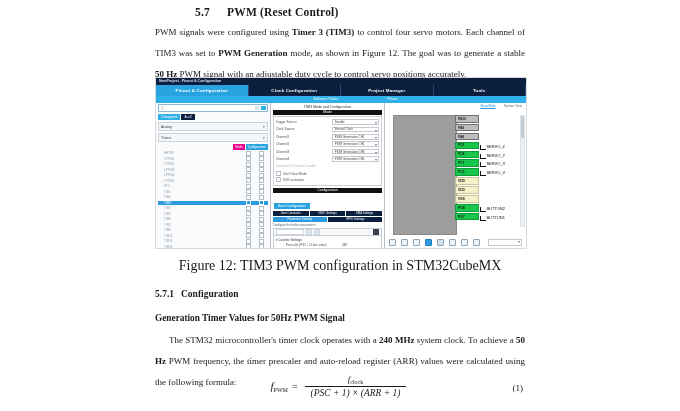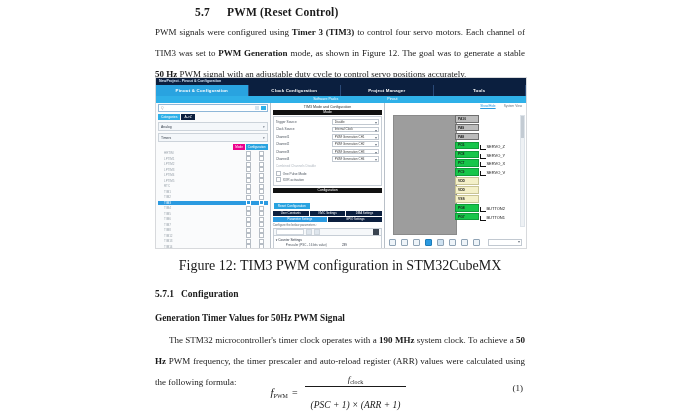--- a/index.html
+++ b/index.html
@@ -28,21 +28,21 @@
   .caption{font-size:14px;text-align:center;margin:0;}
 
   
   .eqwrap{position:relative;width:370px;height:34px;}
   .eq{
     position:absolute;left:0;right:0;top:4px;
     display:flex;justify-content:center;align-items:center;
     font-family:"Liberation Serif", serif;
   }
   .eqnum{position:absolute;right:2px;top:13px;font-size:9px;}
-  .ital{font-style:italic;margin-top:12px;}
+  .ital{font-style:italic;}
   .sub{font-size:6px;vertical-align:-2px;font-style:normal;}
   .frac{display:inline-flex;flex-direction:column;align-items:center;vertical-align:middle;margin:0 3px;}
   .frac .top{font-size:9px;padding:0 6px 1px;font-style:italic;}
   .frac .bar{width:100%;height:1px;background:#1a1a1a;}
   .frac .bot{font-size:9.5px;padding:1px 6px 0;}
   .lhs{font-size:11px;font-style:italic;}
   .eqsign{font-size:10px;margin:0 4px;}
 
   
   .figure{
@@ -541,21 +541,21 @@
     <div class="h3">
       <span class="num">5.7.1</span><span>Configuration</span>
     </div>
   </div>
 
   <div class="content" style="top:313px;">
     <div class="h4">Generation Timer Values for 50Hz PWM Signal</div>
   </div>
 
   <div class="content" style="top:330px;">
-    <p class="body indent">The STM32 microcontroller's timer clock operates with a <b>190 MHz</b> system clock. To achieve a <b>50 Hz</b> PWM frequency, the timer prescaler and auto-reload register (ARR) values were calculated using the following formula:</p>
+    <p class="body indent">The STM32 microcontroller's timer clock operates with a <b>240 MHz</b> system clock. To achieve a <b>50 Hz</b> PWM frequency, the timer prescaler and auto-reload register (ARR) values were calculated using the following formula:</p>
   </div>
 
   <div class="content" style="top:370px;">
     <div class="eqwrap">
       <div class="eq">
         <span class="lhs"><span>f</span><span class="sub">PWM</span></span>
         <span class="eqsign">=</span>
         <span class="frac">
           <span class="top"><span>f</span><span class="sub">clock</span></span>
           <span class="bar"></span>

